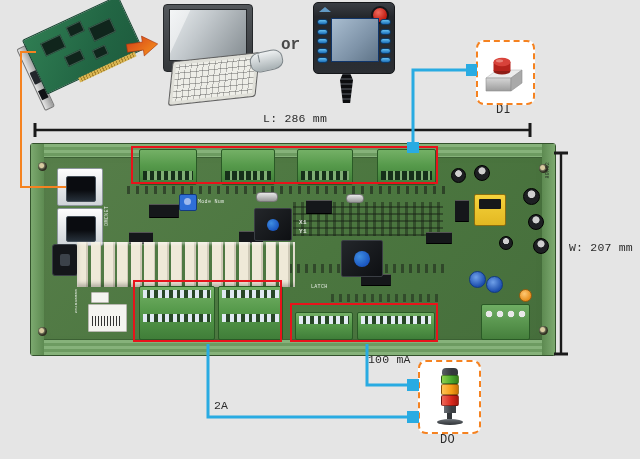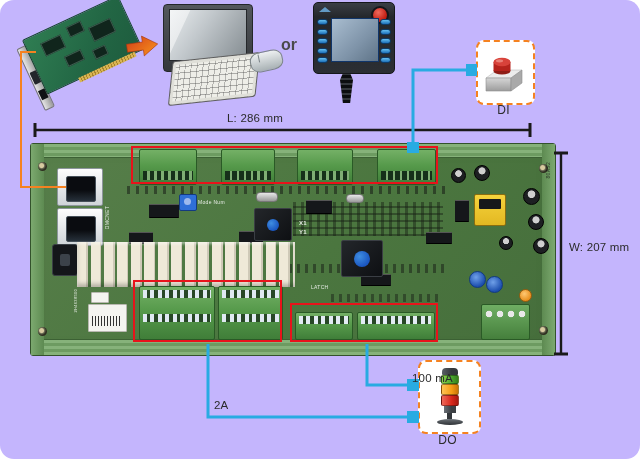--- a/index.html
+++ b/index.html
@@ -1,17 +1,17 @@
 <!DOCTYPE html>
 <html><head>
 <meta charset="utf-8">
 <style>
   html,body{margin:0;padding:0;background:#fff;}
-  .canvas{position:relative;width:640px;height:459px;background:#c4b5fd;overflow:hidden;
-          font-family:Liberation Sans, sans-serif;border-radius:14px;}
+  .canvas{position:relative;width:640px;height:459px;background:#e5e5e5;overflow:hidden;
+          font-family:Liberation Mono, monospace;}
   .abs{position:absolute;}
   .lbl{position:absolute;color:#2b2b2b;font-size:11.5px;letter-spacing:.2px;}
   .lbl.big{font-size:12px;}
   .or{position:absolute;left:281px;top:36px;font-size:16px;font-weight:600;color:#4a4a4a;}
 
   
   .dashbox{position:absolute;border:2px dashed #f58220;border-radius:8px;background:#fff;z-index:4;}
 
   
   .hl{position:absolute;border:2px solid #e8131b;z-index:5;box-sizing:border-box;}
@@ -210,21 +210,21 @@
       <polygon points="8,36 33,36 33,49 8,49" fill="url(#bg1)" stroke="#8f8f8f" stroke-width="0.6"></polygon>
       <polygon points="33,36 44,28 44,41 33,49" fill="#a9a9a9" stroke="#8f8f8f" stroke-width="0.6"></polygon>
       <ellipse cx="24" cy="29" rx="8.5" ry="3.6" fill="#8f1d16"></ellipse>
       <rect x="15.5" y="20" width="17" height="9" fill="#b5231c"></rect>
       <ellipse cx="24" cy="20" rx="8.5" ry="4.2" fill="#d8423a"></ellipse>
       <ellipse cx="21.5" cy="18.8" rx="3.6" ry="1.6" fill="#ef8f86" opacity="0.8"></ellipse>
     </svg>
   </div>
   <div class="lbl big" style="left:476px;top:103px;width:55px;text-align:center;">DI</div>
 
-  <div class="lbl" style="left:227px;top:112px;width:100px;text-align:left;">L: 286 mm</div>
+  <div class="lbl" style="left:227px;top:112px;width:100px;text-align:right;">L: 286 mm</div>
   <div class="lbl" style="left:569px;top:241px;">W: 207 mm</div>
 
   <div class="pcb">
     <div class="rail"></div>
     <div class="rail bottom"></div>
     <div class="flange"></div>
     <div class="flange right"></div>
     <div class="hole" style="left:7px;top:18px;"></div>
     <div class="hole" style="left:7px;top:183px;"></div>
     <div class="hole" style="left:508px;top:20px;"></div>
@@ -334,21 +334,21 @@
       <rect x="407" y="411" width="12" height="12" fill="#29abe2"></rect>
     </g>
 
     <g>
       <polyline points="367,344 367,385 410,385" fill="none" stroke="#29abe2" stroke-width="3"></polyline>
       <rect x="407" y="379" width="12" height="12" fill="#29abe2"></rect>
     </g>
   </svg>
 
   <div class="lbl" style="left:214px;top:399px;z-index:7;">2A</div>
-  <div class="lbl" style="left:368px;top:372px;z-index:7;padding-left:44px;">100 mA</div>
+  <div class="lbl" style="left:368px;top:353px;z-index:7;">100 mA</div>
 
   <div class="dashbox" style="left:418px;top:360px;width:59px;height:70px;">
     <div class="tower">
       <div class="cap"></div>
       <div class="seg g"></div>
       <div class="seg o"></div>
       <div class="seg r"></div>
       <div class="stem"></div>
       <div class="pole"></div>
       <div class="foot"></div>

